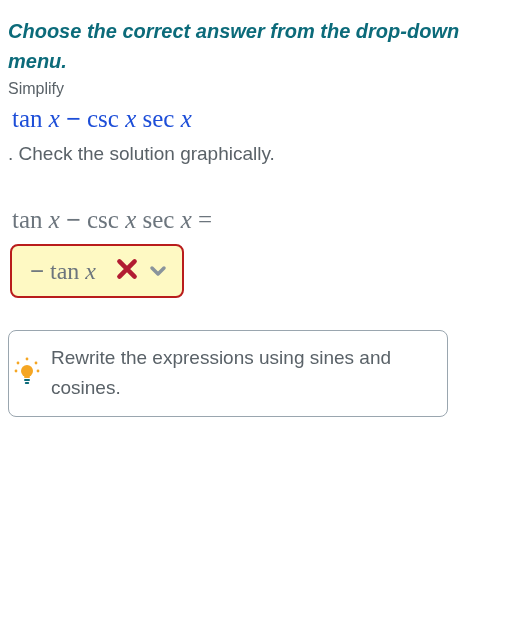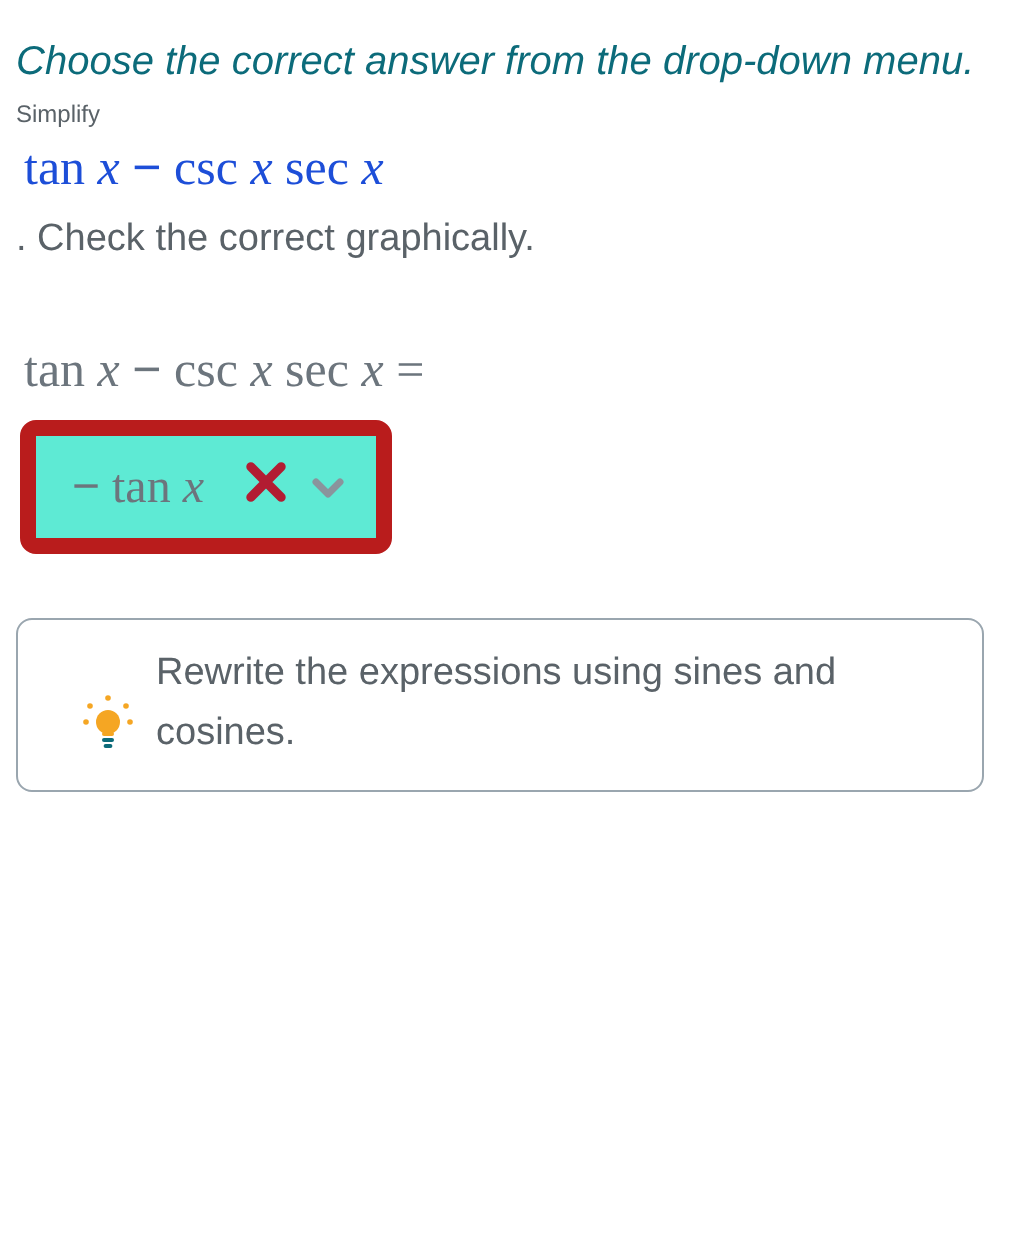--- a/index.html
+++ b/index.html
@@ -6,29 +6,29 @@
     body {
       width: 509px;
       height: 630px;
       background: #ffffff;
       font-family: -apple-system, BlinkMacSystemFont, 'Segoe UI', sans-serif;
       padding: 16px 8px;
       color: #5a6268;
     }
     .instruction {
       color: #0c6b7a;
-      font-weight: 400;
+      font-weight: 700;
       font-style: italic;
       font-size: 20px;
       line-height: 1.5;
       margin-bottom: 4px;
     }
     .simplify-label {
       color: #5a6268;
-      font-size: 12px;
+      font-size: 16px;
       margin-bottom: 6px;
     }
     .math-expr {
       color: #1d4ed8;
       font-size: 25px;
       font-family: 'Times New Roman', serif;
       margin-bottom: 10px;
       margin-left: 4px;
     }
     .math-expr .var {
@@ -45,23 +45,23 @@
       font-family: 'Times New Roman', serif;
       margin-bottom: 10px;
       margin-left: 4px;
     }
     .equation-line .var {
       font-style: italic;
     }
     .dropdown-wrap {
       display: inline-flex;
       align-items: center;
-      border: 8px solid #b91c1c;
+      border: 2px solid #b91c1c;
       border-radius: 8px;
-      background: #5eead4;
+      background: #fef9c3;
       padding: 10px 12px 10px 18px;
       margin-bottom: 32px;
       margin-left: 2px;
     }
     .dropdown-value {
       color: #6c757d;
       font-size: 24px;
       font-family: 'Times New Roman', serif;
       margin-right: 18px;
     }
@@ -72,25 +72,25 @@
       display: inline-block;
       vertical-align: middle;
     }
     .chevron {
       display: inline-flex;
       margin-left: 6px;
     }
     .hint-box {
       border: 1px solid #9aa6af;
       border-radius: 8px;
-      padding: 12px 31px;
+      padding: 12px 4px;
       display: flex;
-      align-items: flex-end;
+      align-items: center;
       gap: 10px;
-      width: 484px;
+      width: 440px;
     }
     .hint-icon {
       flex-shrink: 0;
       margin-top: 2px;
     }
     .hint-text {
       color: #5a6268;
       font-size: 19px;
       line-height: 1.6;
     }
@@ -100,21 +100,21 @@
 <body>
 
 
 
 <div class="instruction">Choose the correct answer from the drop-down menu.</div>
 
 <div class="simplify-label">Simplify</div>
 
 <div class="math-expr">tan <span class="var">x</span> <span class="minus">−</span> csc <span class="var">x</span> sec <span class="var">x</span></div>
 
-<div class="check-text">. Check the correct graphically.</div>
+<div class="check-text">. Check the solution graphically.</div>
 
 <div class="equation-line">tan <span class="var">x</span> <span class="minus">−</span> csc <span class="var">x</span> sec <span class="var">x</span> =</div>
 
 <div class="dropdown-wrap">
   <span class="dropdown-value"><span class="minus">−</span> tan <span class="var">x</span></span>
   <span class="x-icon">
     <svg width="26" height="26" viewBox="0 0 24 24">
       <path d="M5 5 L19 19 M19 5 L5 19" stroke="#b21c32" stroke-width="4.2" stroke-linecap="round" fill="none"></path>
     </svg>
   </span>

